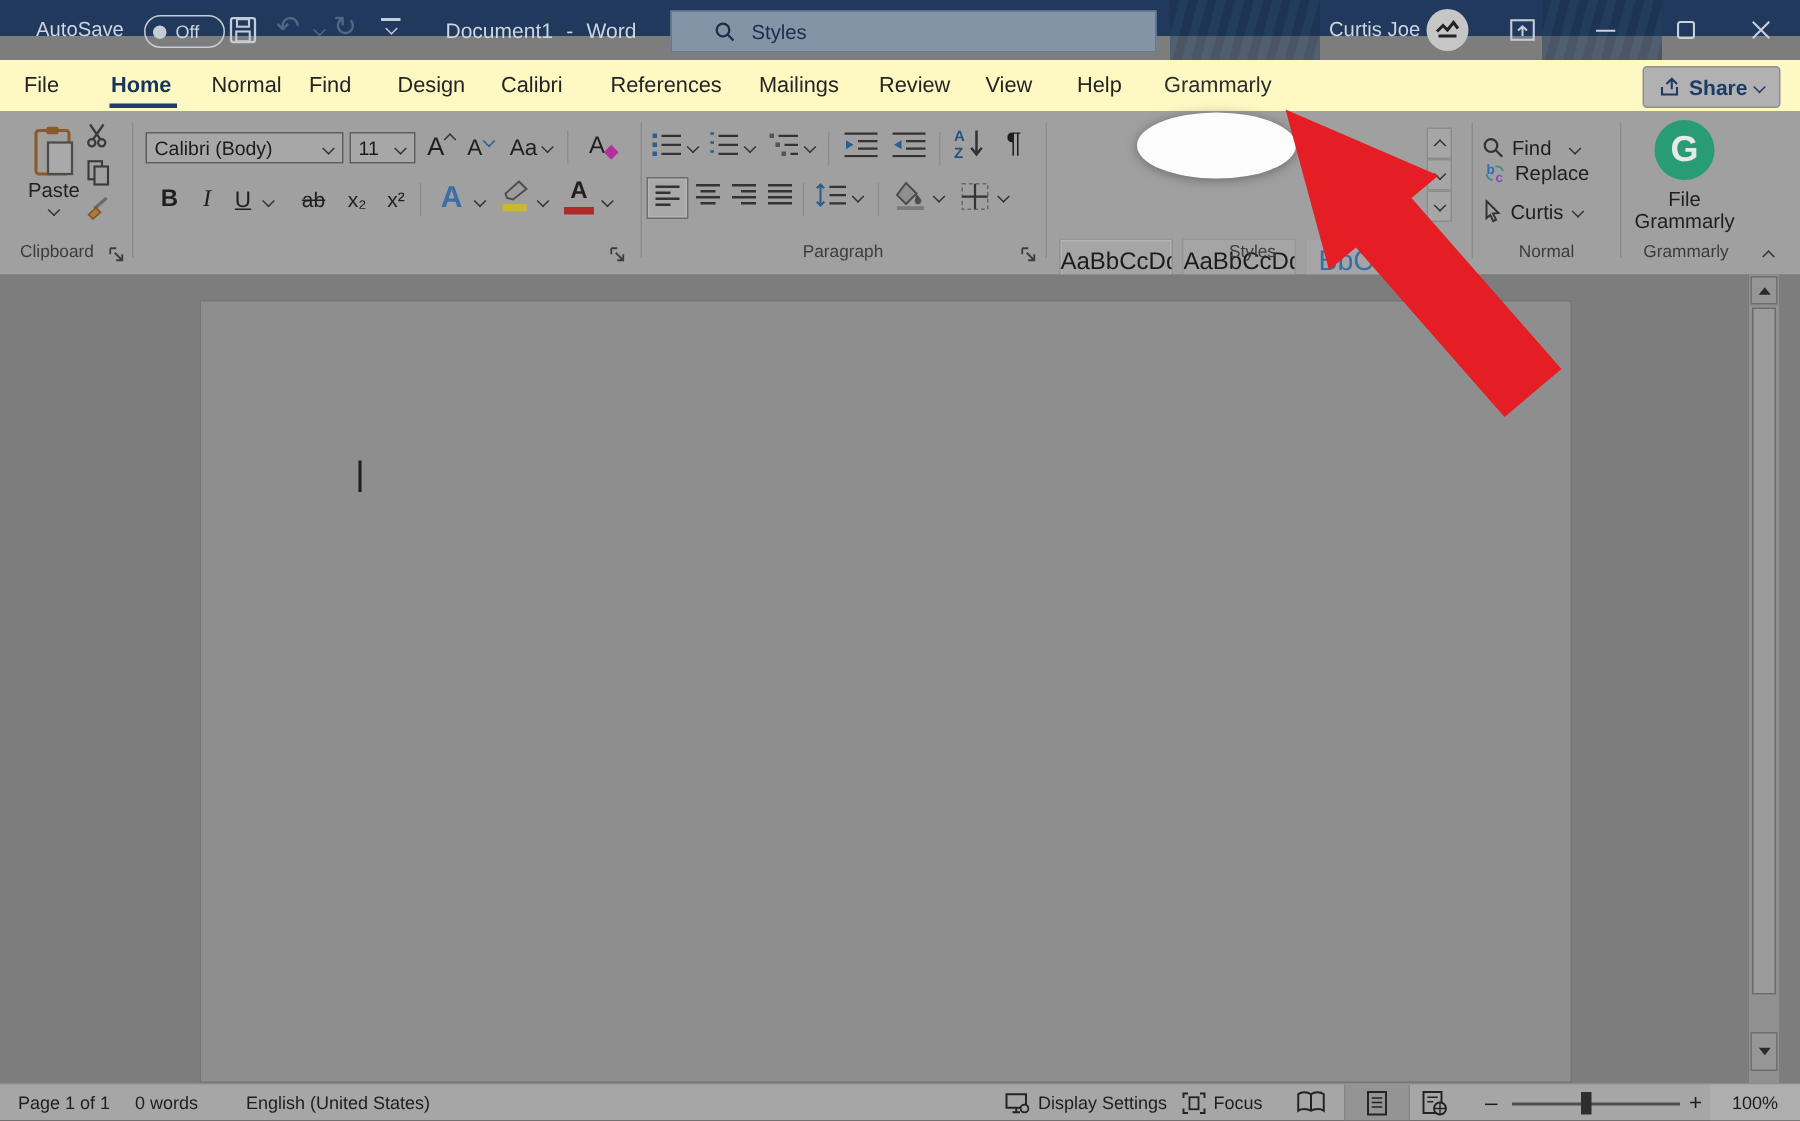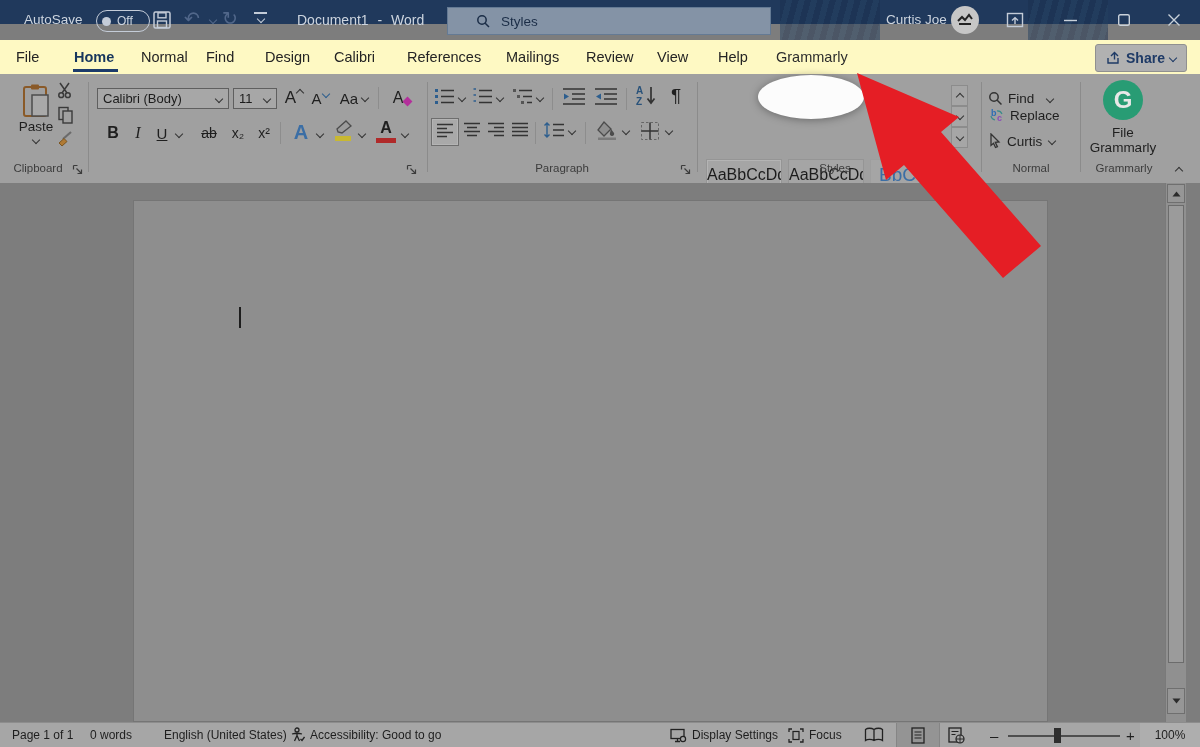--- a/index.html
+++ b/index.html
@@ -470,28 +470,20 @@
   <div class="statusbar">
     <div class="sitem" style="left:12px;">
         <span>Page 1 of 1</span>
       </div>
     <div class="sitem" style="left:90px;">
         <span>0 words</span>
       </div>
     <div class="sitem" style="left:164px;">
         <span>English (United States)</span>
       </div>
-    <div class="sitem" style="left:290px;">
-      <svg width="15" height="16" viewBox="0 0 15 16">
-        <circle cx="7" cy="3" r="2" fill="none" stroke="#222" stroke-width="1.3"></circle>
-        <path d="M2 7 Q7 5.5 12 7 M7 8.5 L4.5 14 M7 8.5 L9.5 14 M7 6.5 v2.5" fill="none" stroke="#222" stroke-width="1.3"></path>
-        <path d="M10.5 12 l1.5 1.5 L14.5 10" fill="none" stroke="#222" stroke-width="1.3"></path>
-      </svg>
-      <span>Accessibility: Good to go</span>
-    </div>
 
     <div class="sitem" style="left:670px;">
       <svg width="17" height="15" viewBox="0 0 17 15">
         <rect x="1" y="1.5" width="13" height="9" fill="none" stroke="#222" stroke-width="1.3"></rect>
         <path d="M5 13.5 h5 M7.5 10.5 v3" stroke="#222" stroke-width="1.3"></path>
         <circle cx="13" cy="11" r="2.6" fill="#a6a6a6" stroke="#222" stroke-width="1.2"></circle>
       </svg>
       <span>Display Settings</span>
     </div>
     <div class="sitem" style="left:788px;">

